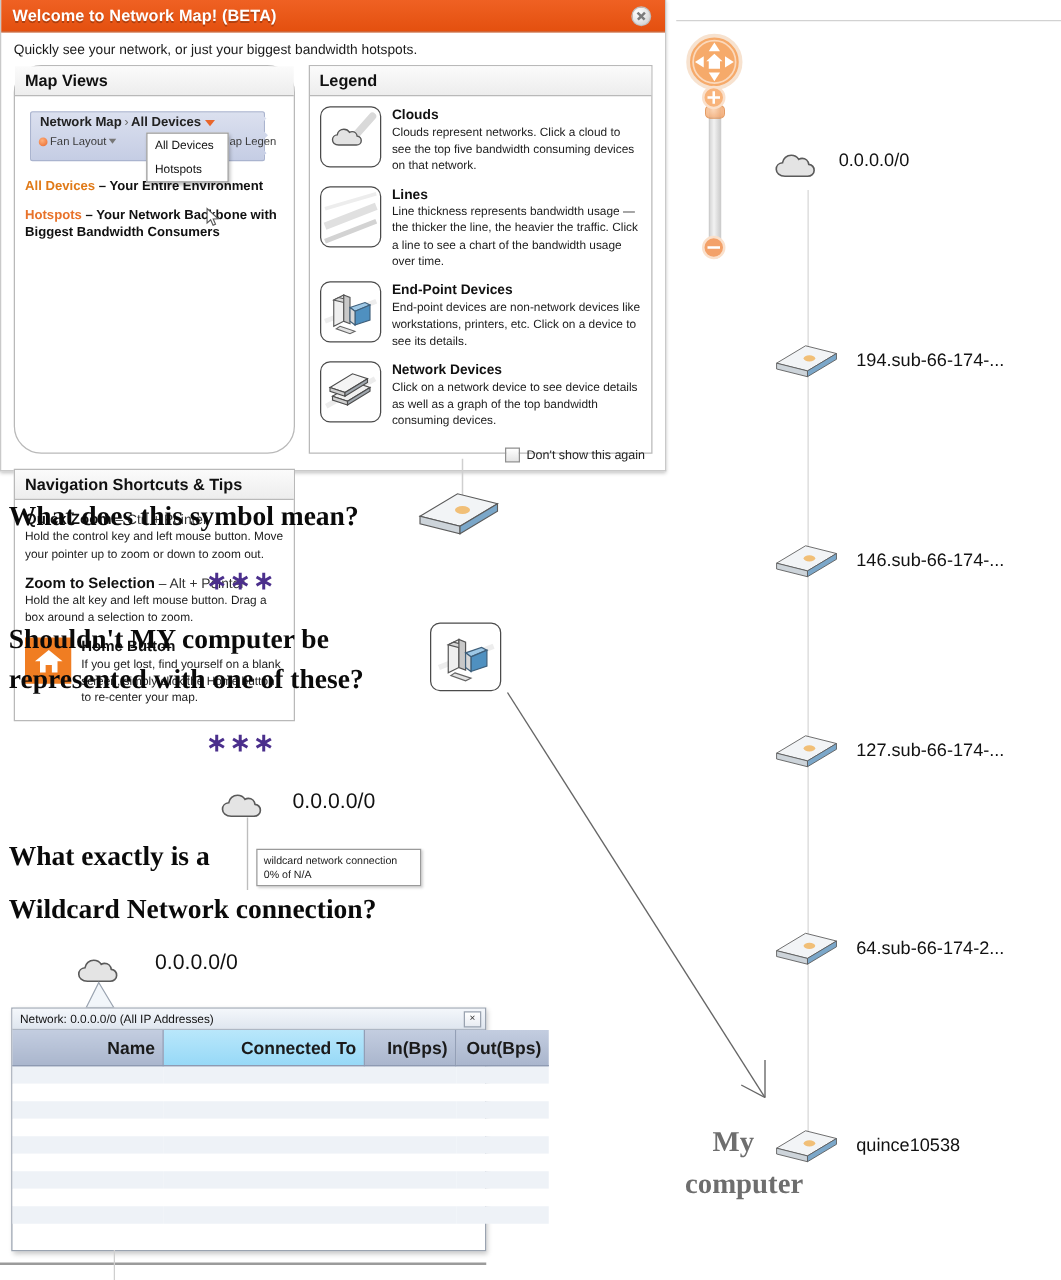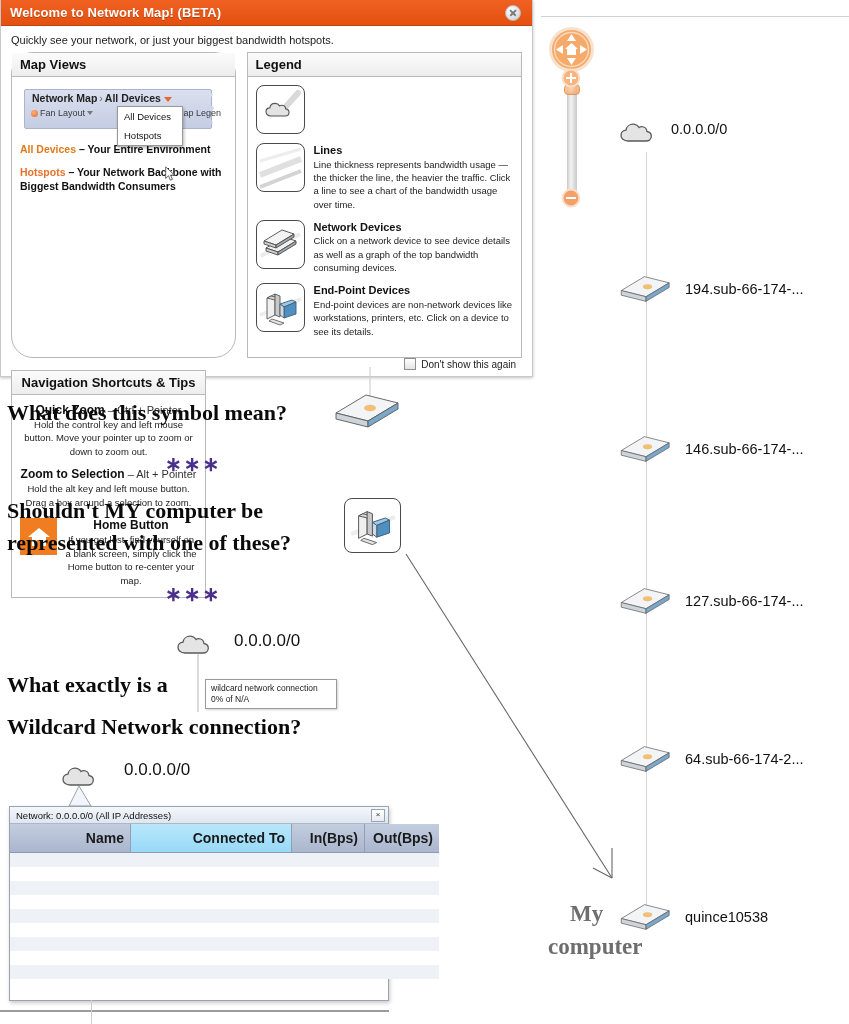--- a/index.html
+++ b/index.html
@@ -91,21 +91,21 @@
   #dropdown-menu .mi{font-size:9.5px;color:#111;padding:4px 6px;}
   #cursor-arrow{
     position:absolute;left:140px;top:77px;width:14px;height:16px;z-index:8;
   }
   .view-desc{font-size:10.5px;color:#111;line-height:1.35;margin-top:9px;}
   .view-desc b{font-weight:bold;}
   .view-key{color:#e07a18;font-weight:bold;}
   .view-key.alt{color:#e8722a;}
 
   
-  #nav-panel{width:195px;margin:12px 0 0 10px;text-align:center;}
+  #nav-panel{width:225px;margin:12px 0 0 10px;}
   .tip-title{font-size:12px;font-weight:bold;color:#111;margin-bottom:1px;}
   .tip-title span.kbd{font-weight:normal;font-size:11px;color:#333;}
   .tip-body{font-size:9.5px;color:#1c1c1c;line-height:1.42;margin-bottom:9px;}
   #home-tip{display:flex;gap:8px;align-items:flex-start;}
   #home-icon{
     width:37px;height:37px;background:#f07d22;flex:0 0 auto;
     display:flex;align-items:center;justify-content:center;
   }
   #home-icon svg{display:block;}
 
@@ -265,55 +265,37 @@
       <div class="panel-head">Legend</div>
       <div class="panel-body">
 
         <div class="legend-row">
           <div class="legend-icon">
             <svg width="45" height="45" viewBox="0 0 45 45">
               <line x1="40" y1="6" x2="24" y2="24" stroke="#d9d9d9" stroke-width="6" stroke-linecap="round"></line>
               <path d="M13 29c-3.3 0-5-2-5-4.2 0-2.1 1.6-3.8 3.8-3.9.4-2.6 2.6-4.5 5.3-4.5 1.9 0 3.6 1 4.5 2.5.6-.4 1.3-.6 2.1-.6 2.1 0 3.8 1.6 4 3.6 1.9.3 3.3 1.8 3.3 3.6 0 2-1.7 3.5-3.9 3.5z" fill="#e3e3e3" stroke="#555" stroke-width="1.1"></path>
             </svg>
           </div>
+          <div class="legend-text">
+            <div class="legend-title">Clouds</div>
+            <div class="legend-desc">Clouds represent networks. Click a cloud to see the top five bandwidth consuming devices on that network.</div>
+          </div>
         </div>
 
         <div class="legend-row">
           <div class="legend-icon">
             <svg width="45" height="45" viewBox="0 0 45 45">
               <line x1="2" y1="16" x2="43" y2="4" stroke="#ededed" stroke-width="3"></line>
               <line x1="2" y1="30" x2="43" y2="14" stroke="#e0e0e0" stroke-width="6"></line>
               <line x1="2" y1="42" x2="43" y2="26" stroke="#d3d3d3" stroke-width="4"></line>
             </svg>
           </div>
           <div class="legend-text">
             <div class="legend-title">Lines</div>
             <div class="legend-desc">Line thickness represents bandwidth usage — the thicker the line, the heavier the traffic. Click a line to see a chart of the bandwidth usage over time.</div>
-          </div>
-        </div>
-
-        <div class="legend-row">
-          <div class="legend-icon">
-            <svg width="45" height="45" viewBox="0 0 45 45">
-              <line x1="3" y1="34" x2="42" y2="12" stroke="#ececec" stroke-width="4"></line>
-              <g stroke="#4c4c4c" stroke-width=".9">
-                <path d="M8 26 L26 15 L38 19 L20 30 Z" fill="#f0f0f0"></path>
-                <path d="M8 26 L8 29 L20 33 L20 30 Z" fill="#cfcfcf"></path>
-                <path d="M20 30 L38 19 L38 22 L20 33 Z" fill="#9fa6ad"></path>
-              </g>
-              <g stroke="#4c4c4c" stroke-width=".9">
-                <path d="M6 19 L24 8 L36 12 L18 23 Z" fill="#f4f4f4"></path>
-                <path d="M6 19 L6 22 L18 26 L18 23 Z" fill="#cfcfcf"></path>
-                <path d="M18 23 L36 12 L36 15 L18 26 Z" fill="#9fa6ad"></path>
-              </g>
-            </svg>
-          </div>
-          <div class="legend-text">
-            <div class="legend-title">Network Devices</div>
-            <div class="legend-desc">Click on a network device to see device details as well as a graph of the top bandwidth consuming devices.</div>
           </div>
         </div>
 
         <div class="legend-row">
           <div class="legend-icon">
             <svg width="45" height="45" viewBox="0 0 45 45">
               <line x1="2" y1="30" x2="43" y2="14" stroke="#ededed" stroke-width="4"></line>
               <g stroke="#555" stroke-width=".9">
                 <path d="M9 13 L17 9 L17 30 L9 34 Z" fill="#efefef"></path>
                 <path d="M9 13 L13 11 L21 13 L17 15 Z" fill="#d8d8d8"></path>
@@ -326,20 +308,42 @@
               </g>
               <path d="M14 34 L26 38 L22 40 L11 36 Z" fill="#e3e3e3" stroke="#666" stroke-width=".9"></path>
             </svg>
           </div>
           <div class="legend-text">
             <div class="legend-title">End-Point Devices</div>
             <div class="legend-desc">End-point devices are non-network devices like workstations, printers, etc. Click on a device to see its details.</div>
           </div>
         </div>
 
+        <div class="legend-row">
+          <div class="legend-icon">
+            <svg width="45" height="45" viewBox="0 0 45 45">
+              <line x1="3" y1="34" x2="42" y2="12" stroke="#ececec" stroke-width="4"></line>
+              <g stroke="#4c4c4c" stroke-width=".9">
+                <path d="M8 26 L26 15 L38 19 L20 30 Z" fill="#f0f0f0"></path>
+                <path d="M8 26 L8 29 L20 33 L20 30 Z" fill="#cfcfcf"></path>
+                <path d="M20 30 L38 19 L38 22 L20 33 Z" fill="#9fa6ad"></path>
+              </g>
+              <g stroke="#4c4c4c" stroke-width=".9">
+                <path d="M6 19 L24 8 L36 12 L18 23 Z" fill="#f4f4f4"></path>
+                <path d="M6 19 L6 22 L18 26 L18 23 Z" fill="#cfcfcf"></path>
+                <path d="M18 23 L36 12 L36 15 L18 26 Z" fill="#9fa6ad"></path>
+              </g>
+            </svg>
+          </div>
+          <div class="legend-text">
+            <div class="legend-title">Network Devices</div>
+            <div class="legend-desc">Click on a network device to see device details as well as a graph of the top bandwidth consuming devices.</div>
+          </div>
+        </div>
+
       </div>
     </div>
   </div>
 
   <div class="panel" id="nav-panel">
     <div class="panel-head">Navigation Shortcuts &amp; Tips</div>
     <div class="panel-body">
 
       <div class="tip-title">
         <span>Quick Zoom</span><span class="kbd"> – Ctrl + Pointer</span>

